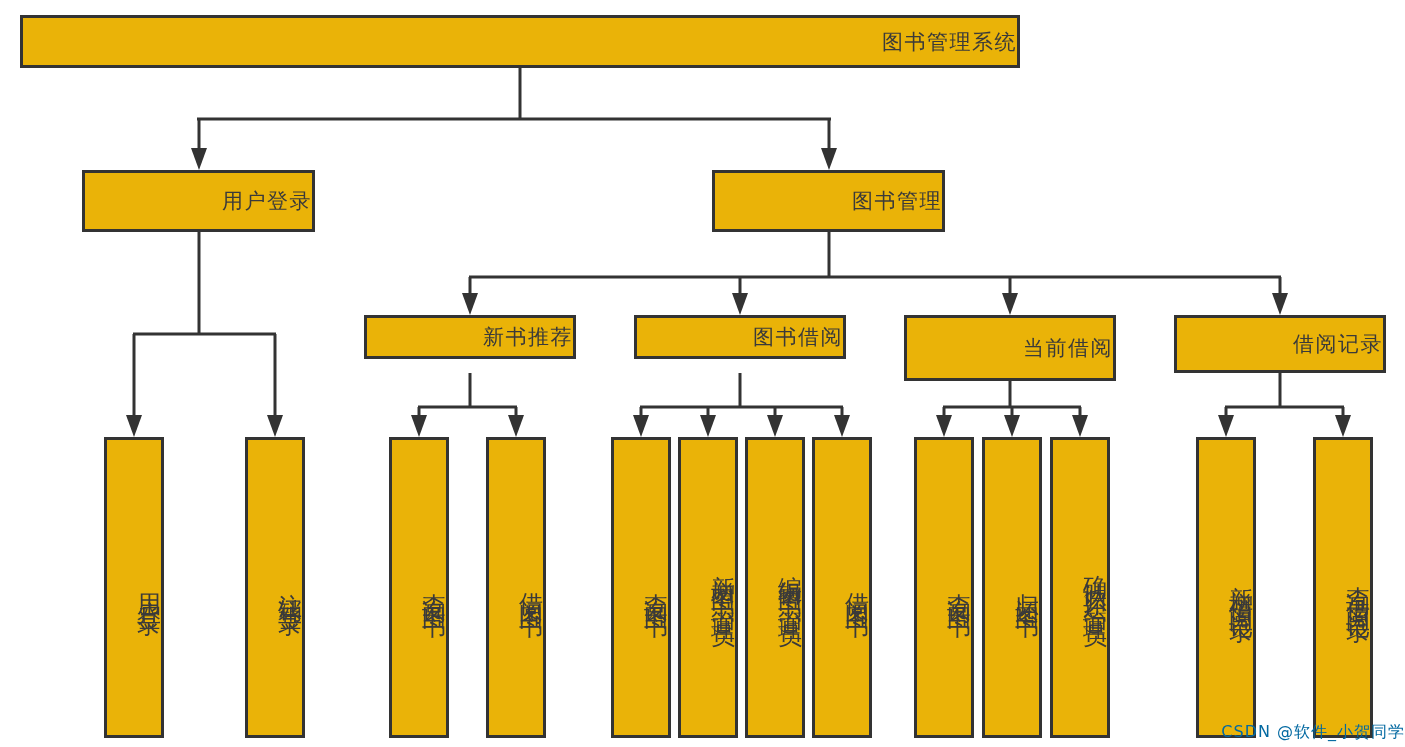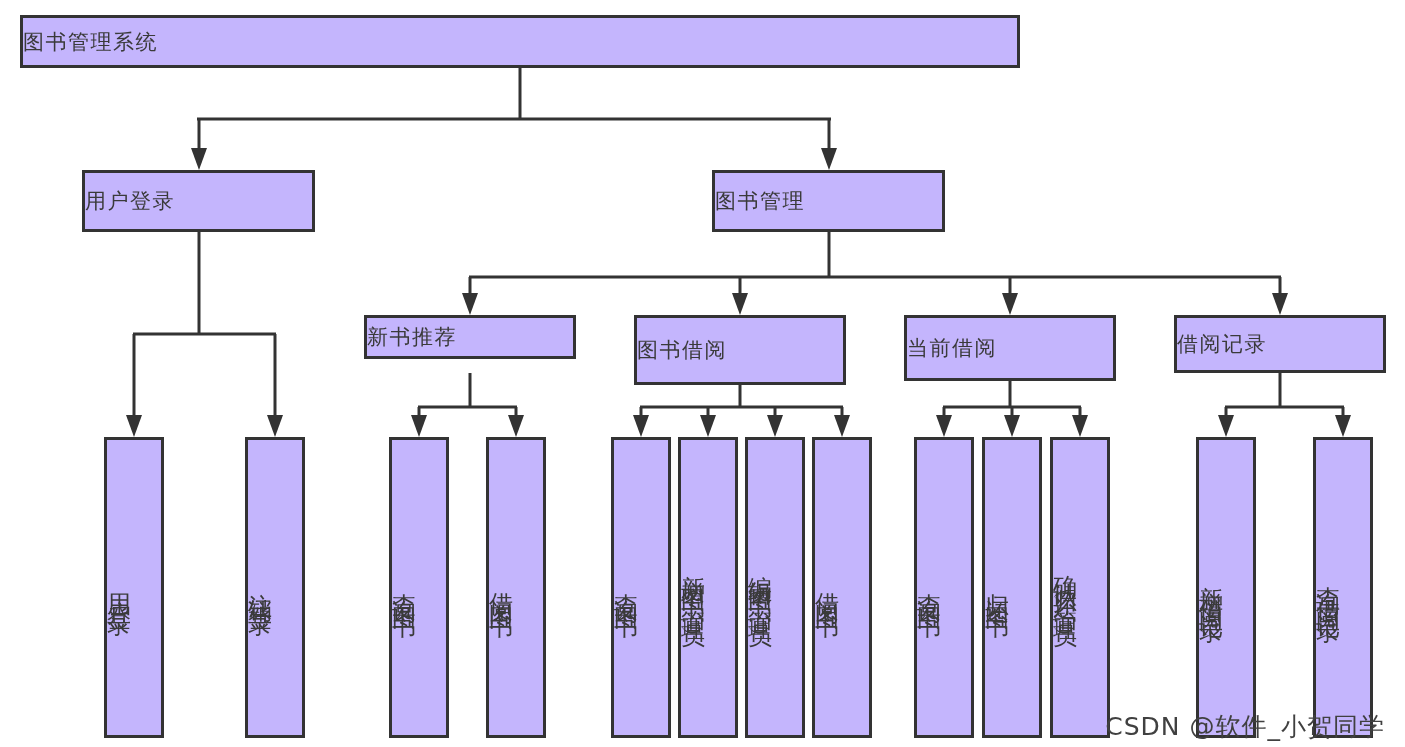--- a/index.html
+++ b/index.html
@@ -3,32 +3,32 @@
 <meta charset="utf-8">
 <style>
   html,body { margin:0; padding:0; background:#ffffff; }
   .canvas {
     position:relative; width:1405px; height:747px; background:#ffffff;
     font-family:"DejaVu Sans","Liberation Sans",sans-serif; overflow:hidden;
   }
   #connectors { position:absolute; left:0; top:0; z-index:1; }
   .node {
     position:absolute; box-sizing:border-box;
-    border:3px solid #333333; background:#c4b5fd;
-    display:flex; align-items:center; justify-content:flex-start;
+    border:3px solid #333333; background:#eab308;
+    display:flex; align-items:center; justify-content:flex-end;
     color:#3a3a3a; z-index:2;
   }
   .h-label { font-size:21px; letter-spacing:1.5px; white-space:nowrap; }
   .leaf .v-label {
     writing-mode:vertical-lr; text-orientation:mixed;
     font-size:24px; letter-spacing:7px; line-height:1; white-space:nowrap;
   }
   .watermark {
-    position:absolute; right:20px; bottom:4px; z-index:6;
-    color:#404040; font-size:25px; letter-spacing:1px; white-space:nowrap;
+    position:absolute; right:0; bottom:4px; z-index:6;
+    color:#0369a1; font-size:16px; letter-spacing:1px; white-space:nowrap;
   }
 </style>
 </head>
 <body>
 
 <div class="canvas">
 
   <svg id="connectors" width="1405" height="747">
       <line x1="520" y1="68" x2="520" y2="120" stroke="#333333" stroke-width="3"></line>
       <line x1="197" y1="119" x2="831" y2="119" stroke="#333333" stroke-width="3"></line>
@@ -91,21 +91,21 @@
   <div class="node" style="left:82px; top:170px; width:233px; height:62px;">
     <span class="h-label">用户登录</span>
   </div>
   <div class="node" style="left:712px; top:170px; width:233px; height:62px;">
     <span class="h-label">图书管理</span>
   </div>
 
   <div class="node" style="left:364px; top:315px; width:212px; height:44px;">
     <span class="h-label">新书推荐</span>
   </div>
-  <div class="node" style="left:634px; top:315px; width:212px; height:70px;">
+  <div class="node" style="left:634px; top:315px; width:212px; height:44px;">
     <span class="h-label">图书借阅</span>
   </div>
   <div class="node" style="left:904px; top:315px; width:212px; height:66px;">
     <span class="h-label">当前借阅</span>
   </div>
   <div class="node" style="left:1174px; top:315px; width:212px; height:58px;">
     <span class="h-label">借阅记录</span>
   </div>
 
   <div class="node leaf" style="left:104px; top:437px; width:60px; height:301px;">

